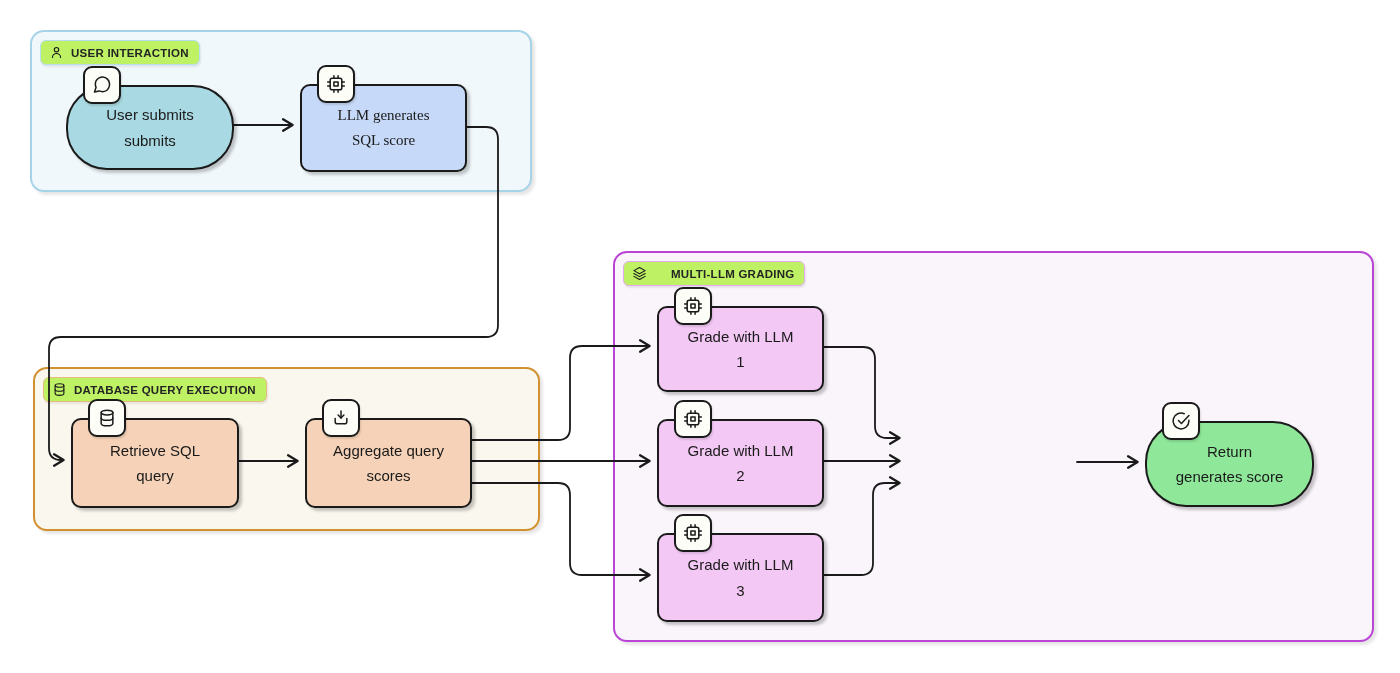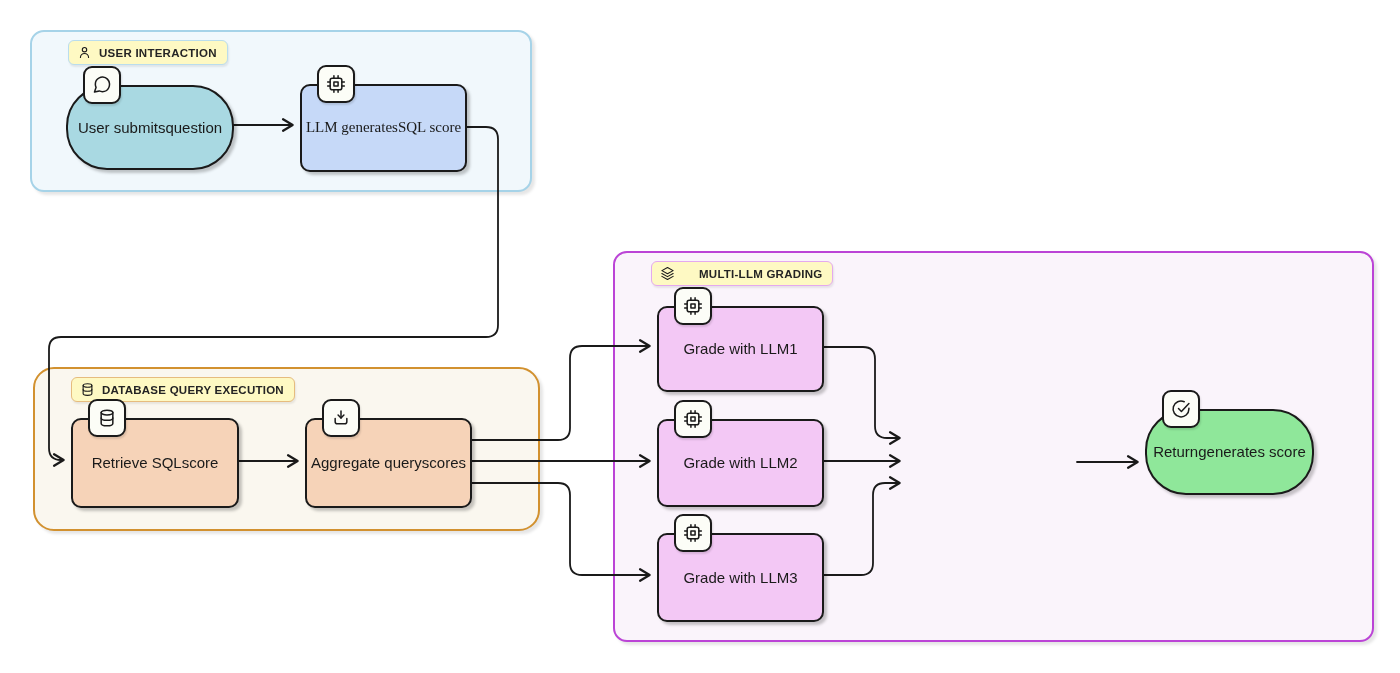--- a/index.html
+++ b/index.html
@@ -6,50 +6,50 @@
   .canvas{
     position:relative;width:1400px;height:673px;overflow:hidden;
     font-family:"Liberation Sans",sans-serif;color:#1a1a1a;background:#ffffff;
   }
   
   .group{position:absolute;border-radius:14px;border:2px solid;z-index:1;
          box-shadow:3px 3px 3px rgba(0,0,0,.10);}
   #group-user-interaction{left:30px;top:30px;width:498px;height:158px;
       background:#f1f8fc;border-color:#a6d3e8;}
   #group-database-query{left:33px;top:367px;width:503px;height:160px;
-      background:#faf7ef;border-color:#d2912f;border-radius:21px;}
+      background:#faf7ef;border-color:#d2912f;}
   #group-multi-llm-grading{left:613px;top:251px;width:757px;height:387px;
       background:#faf4fb;border-color:#bb44d6;}
   .group-label{position:absolute;top:8px;left:8px;display:inline-flex;align-items:center;
-      gap:7px;padding:4px 10px 4px 8px;background:#fef9c3;border-radius:6px;
+      gap:7px;padding:4px 10px 4px 8px;background:#bef264;border-radius:6px;
       border:1.5px solid;font-size:11.5px;font-weight:bold;letter-spacing:.25px;
-      color:#242424;white-space:nowrap;box-shadow:1px 2px 2px rgba(0,0,0,.08);margin-left:28px;}
+      color:#242424;white-space:nowrap;box-shadow:1px 2px 2px rgba(0,0,0,.08);}
   #group-user-interaction .group-label{border-color:#badded;}
   #group-database-query .group-label{border-color:#e6bc7e;}
   #group-multi-llm-grading .group-label{border-color:#e4a9ef;gap:24px;}
   .group-label svg{flex:0 0 auto;}
   
   .edges{position:absolute;left:0;top:0;z-index:2;pointer-events:none;}
   .edges path{fill:none;stroke:#1a1a1a;stroke-width:1.8;stroke-linecap:round;}
   
   .node{position:absolute;z-index:3;border:2px solid #1a1a1a;border-radius:10px;
-      display:flex;justify-content:center;align-items:center;
+      display:flex;flex-direction:column;justify-content:center;align-items:center;
       text-align:center;font-size:15px;line-height:1.7;
       box-shadow:3px 3px 3px rgba(0,0,0,.22);}
   .node .line{display:block;}
   .stadium{border-radius:41px;}
   #node-user-submits-question{left:66px;top:85px;width:164px;height:81px;background:#a9d9e2;}
   #node-llm-generates-sql-query{left:300px;top:84px;width:163px;height:84px;background:#c6d9f8;font-family:Liberation Serif, serif;}
   #node-execute-sql-query{left:71px;top:418px;width:164px;height:86px;background:#f6d3b8;}
   #node-retrieve-query-results{left:305px;top:418px;width:163px;height:86px;background:#f6d3b8;}
   #node-grade-with-llm-1{left:657px;top:306px;width:163px;height:82px;background:#f3c8f5;}
   #node-grade-with-llm-2{left:657px;top:419px;width:163px;height:84px;background:#f3c8f5;}
   #node-grade-with-llm-3{left:657px;top:533px;width:163px;height:85px;background:#f3c8f5;}
   #node-aggregate-scores{left:907px;top:420px;width:168px;height:83px;background:#f3c8f5;}
-  #node-return-aggregate-score{left:1145px;top:409px;width:165px;height:82px;background:#8fe79a;}
+  #node-return-aggregate-score{left:1145px;top:421px;width:165px;height:82px;background:#8fe79a;}
   
   .badge{position:absolute;top:-21px;left:15px;width:34px;height:34px;background:#fcfdf7;
       border:2px solid #1a1a1a;border-radius:9px;display:flex;align-items:center;
       justify-content:center;box-shadow:1px 2px 2px rgba(0,0,0,.12);}
   .icon{stroke:#1a1a1a;stroke-width:1.8;stroke-linecap:round;stroke-linejoin:round;fill:none;}
 </style>
 </head>
 <body>
 
 <div class="canvas">
@@ -104,21 +104,21 @@
     <path d="M1077,462 H1137" marker-end="url(#arrow)"></path>
   </svg>
 
   <div class="node stadium" id="node-user-submits-question">
     <div class="badge">
       <svg class="icon" width="20" height="20" viewBox="0 0 24 24">
         <path d="M21,11.5a8.38,8.38,0,0,1-.9,3.8,8.5,8.5,0,0,1-7.6,4.7,8.38,8.38,0,0,1-3.8-.9L3,20.5l1.9-5.7a8.38,8.38,0,0,1-.9-3.8,8.5,8.5,0,0,1,4.7-7.6,8.38,8.38,0,0,1,3.8-.9h.5a8.48,8.48,0,0,1,8,8Z"></path>
       </svg>
     </div>
     <span class="line">User submits</span>
-    <span class="line">question</span>
+    <span class="line">submits</span>
   </div>
 
   <div class="node" id="node-llm-generates-sql-query">
     <div class="badge">
       <svg class="icon" width="20" height="20" viewBox="0 0 24 24">
         <rect x="5" y="5" width="14" height="14" rx="2.5"></rect>
           <rect x="9.5" y="9.5" width="5" height="5"></rect>
         <path d="M9.5,2v3M14.5,2v3M9.5,19v3M14.5,19v3M2,9.5h3M2,14.5h3M19,9.5h3M19,14.5h3"></path>
       </svg>
     </div>
@@ -128,21 +128,21 @@
 
   <div class="node" id="node-execute-sql-query">
     <div class="badge">
       <svg class="icon" width="20" height="20" viewBox="0 0 24 24">
         <ellipse cx="12" cy="5.5" rx="7" ry="2.8"></ellipse>
         <path d="M5,5.5v13c0,1.55,3.13,2.8,7,2.8s7-1.25,7-2.8v-13"></path>
         <path d="M5,12c0,1.55,3.13,2.8,7,2.8s7-1.25,7-2.8"></path>
       </svg>
     </div>
     <span class="line">Retrieve SQL</span>
-    <span class="line">score</span>
+    <span class="line">query</span>
   </div>
 
   <div class="node" id="node-retrieve-query-results">
     <div class="badge">
       <svg class="icon" width="20" height="20" viewBox="0 0 24 24">
         <path d="M12,3.5v8.5"></path>
           <path d="M8.5,8.5l3.5,3.5l3.5-3.5"></path>
         <path d="M5,12.5v4a2.5,2.5,0,0,0,2.5,2.5h9a2.5,2.5,0,0,0,2.5-2.5v-4"></path>
       </svg>
     </div>

